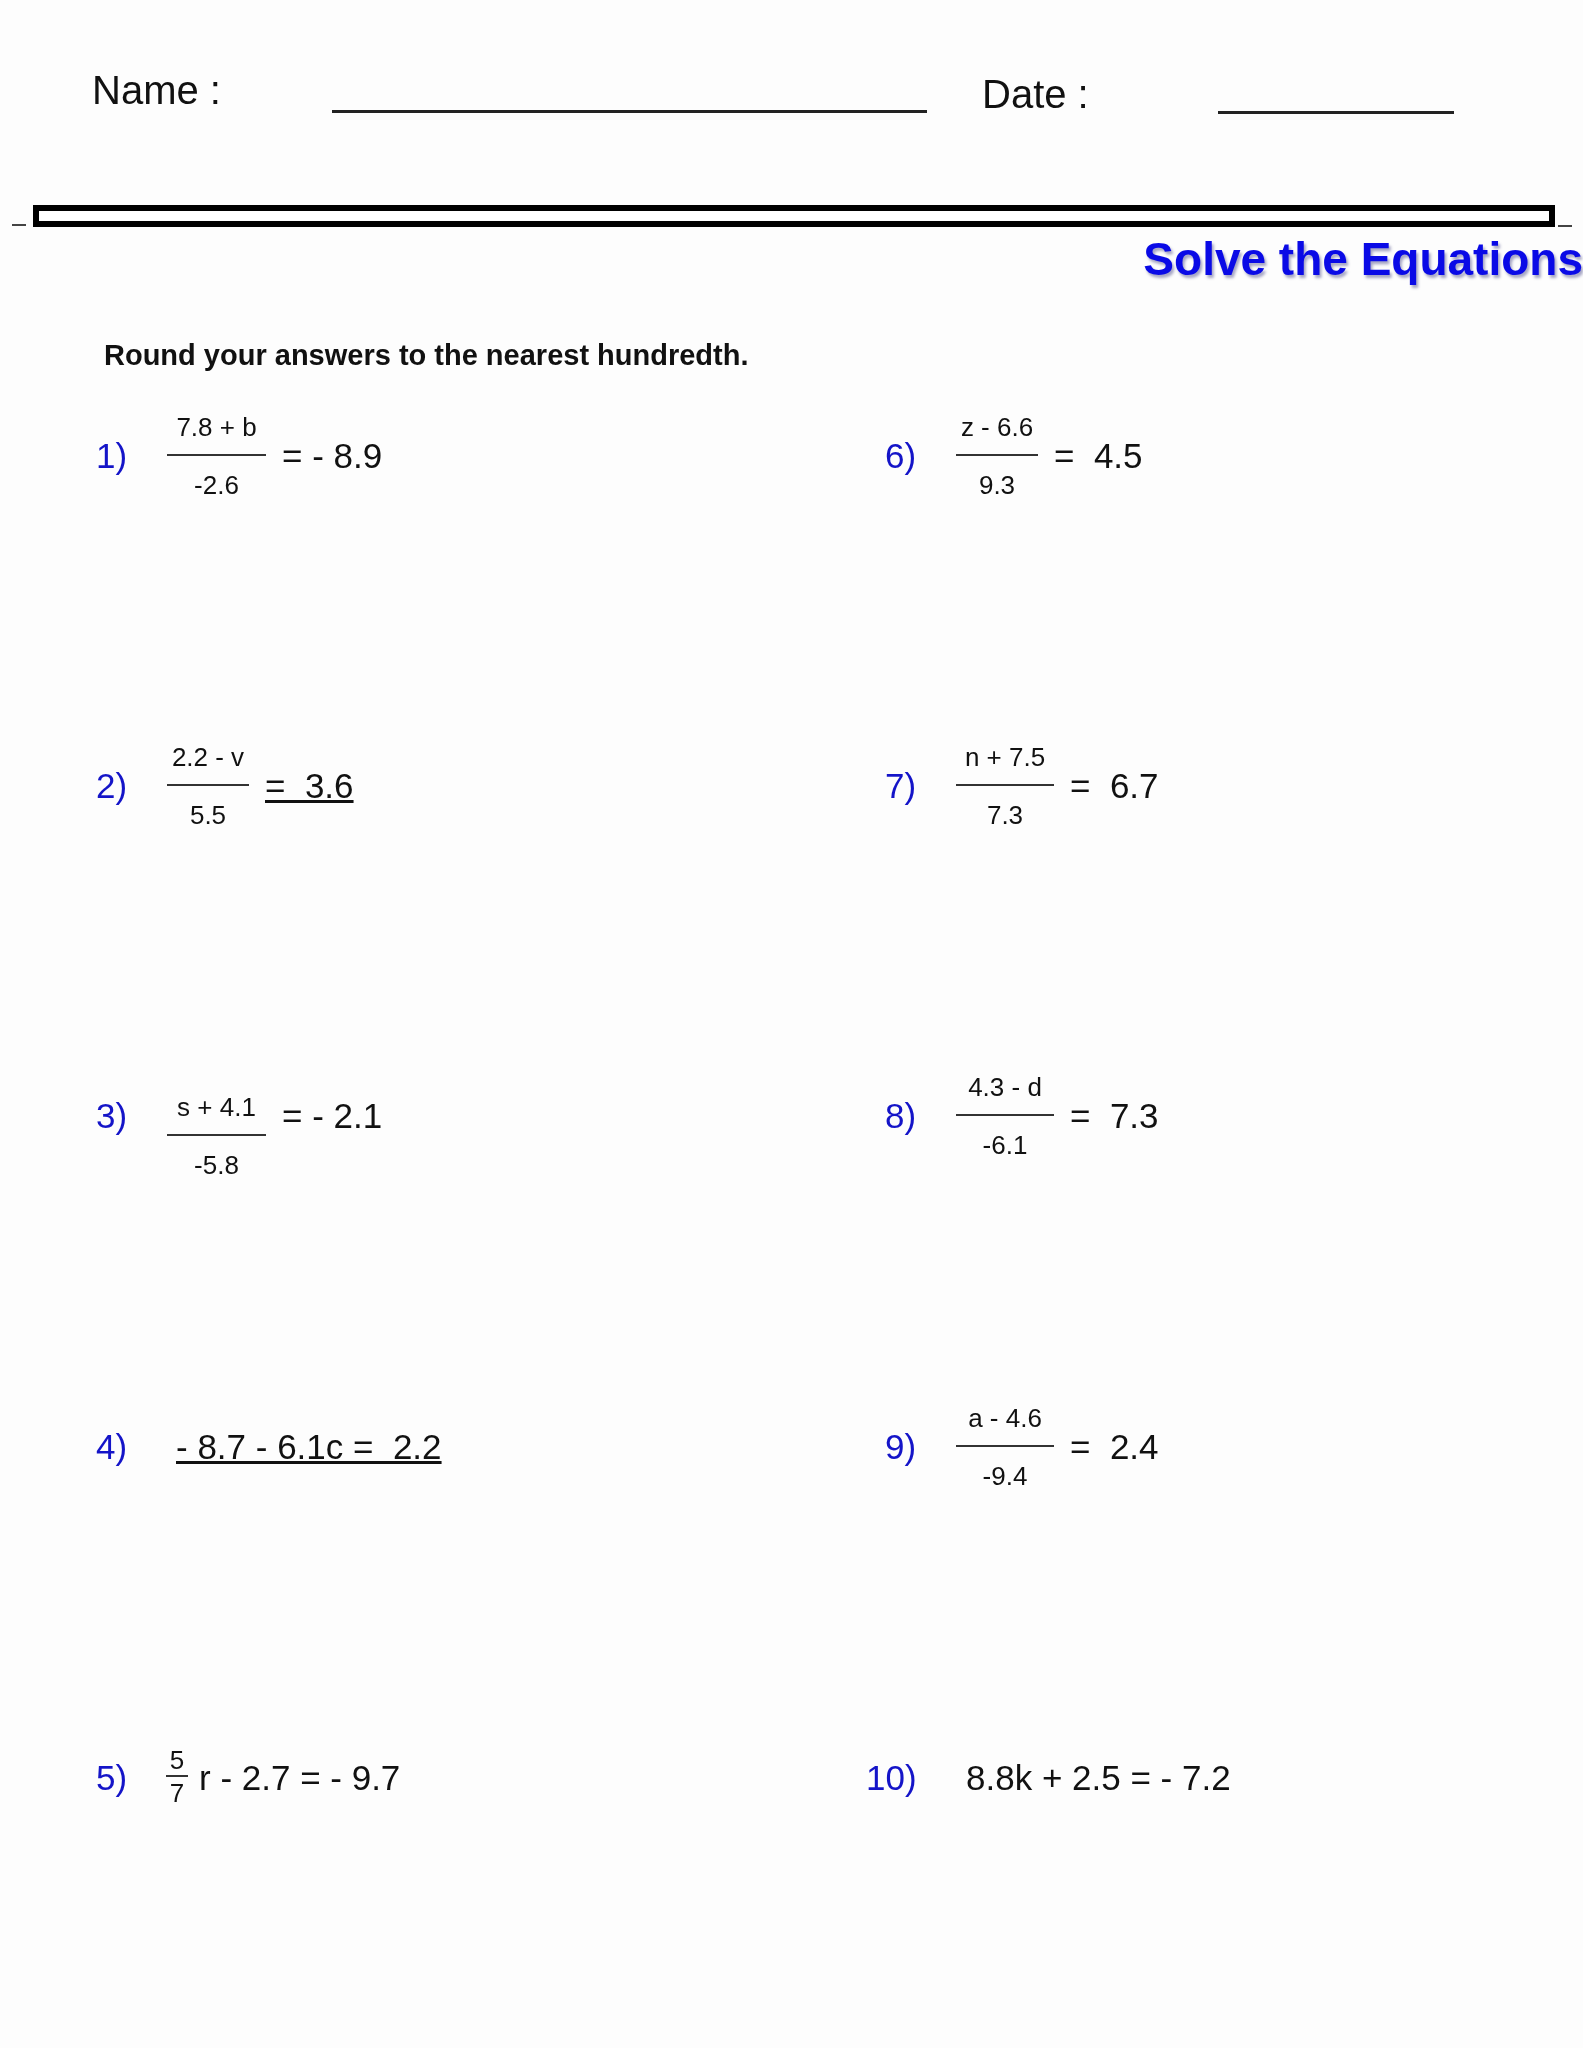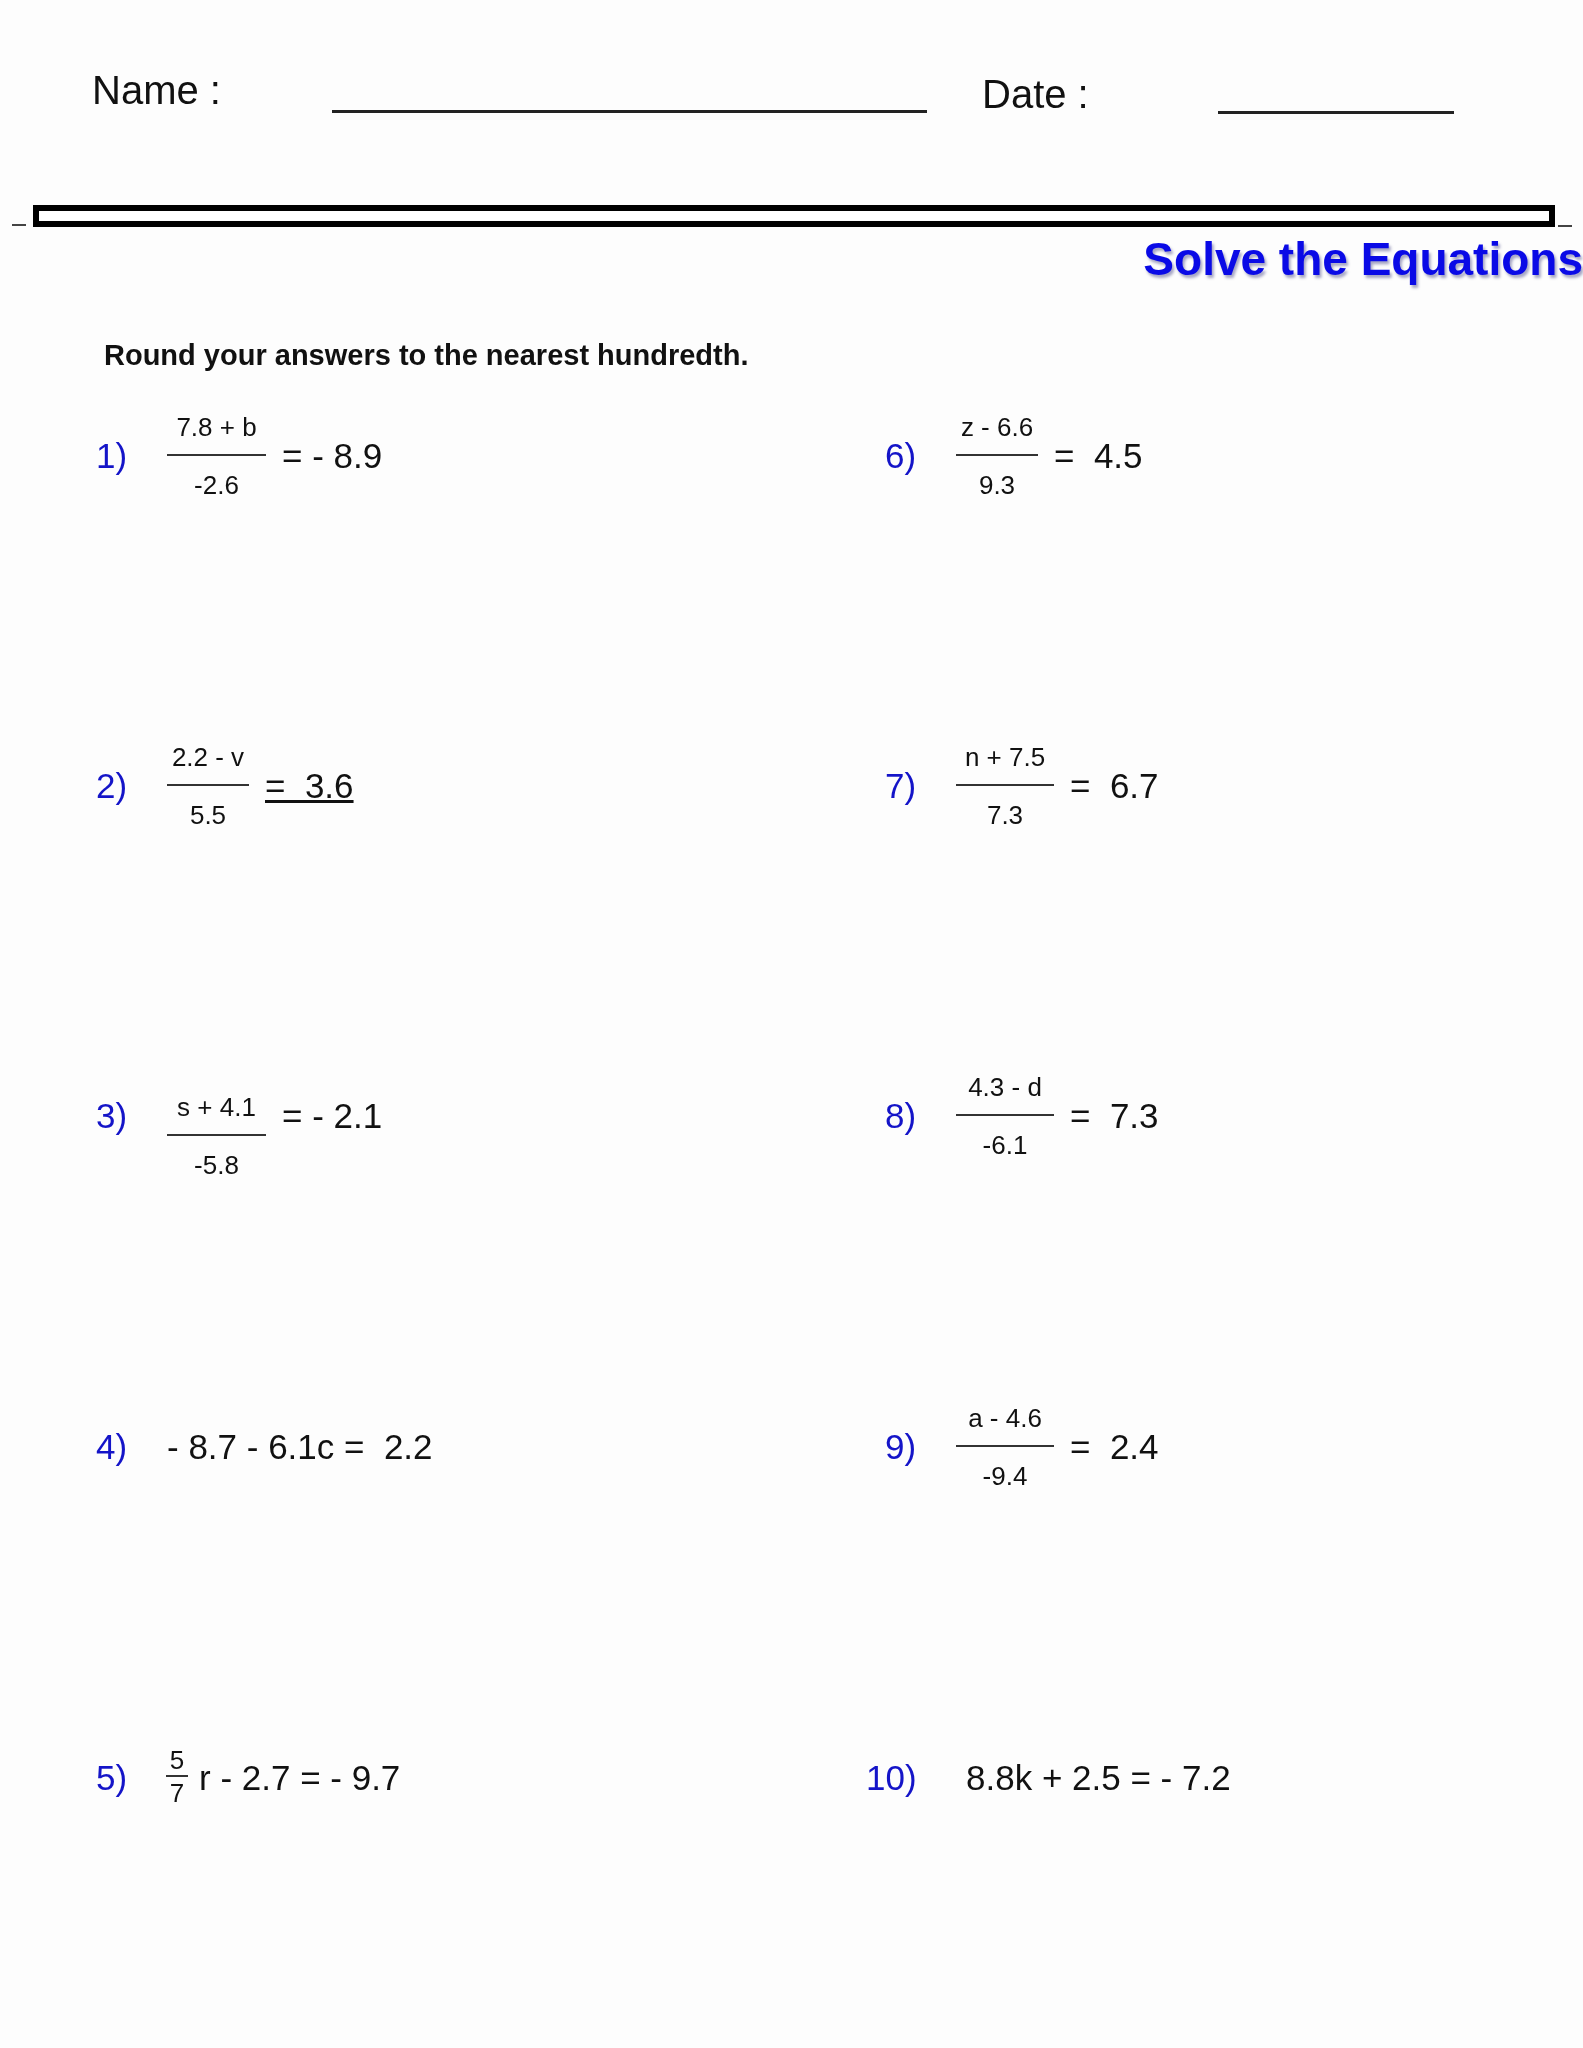--- a/index.html
+++ b/index.html
@@ -73,21 +73,21 @@
   <div class="frac" style="left:167px; top:1074px; width:99px;margin-top:20px;">
     <span class="num">s + 4.1</span>
     <span class="bar"></span>
     <span class="den">-5.8</span>
   </div>
   <div class="rhs" style="left:282px; top:1098px;">= - 2.1</div>
 </div>
 
 <div>
   <div class="qnum" style="left:96px; top:1429px;">4)</div>
-  <div class="eq-inline" style="left:167px; top:1429px;">- 8.7 - 6.1c =  2.2</div>
+  <div class="eq-inline" style="left:176px; top:1429px;text-decoration:underline;">- 8.7 - 6.1c =  2.2</div>
 </div>
 
 <div>
   <div class="qnum" style="left:96px; top:1760px;">5)</div>
   <div class="sfrac" style="left:166px; top:1747px;">
     <span>5</span>
     <span class="sbar"></span>
     <span>7</span>
   </div>
   <div class="eq-inline" style="left:193px; top:1760px;margin-left:6px;">r - 2.7 = - 9.7</div>

